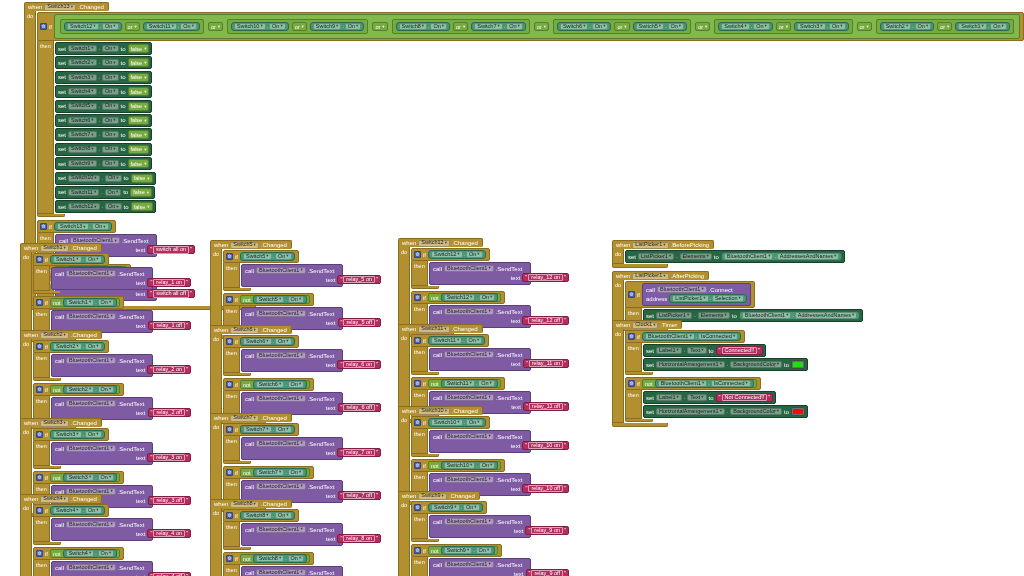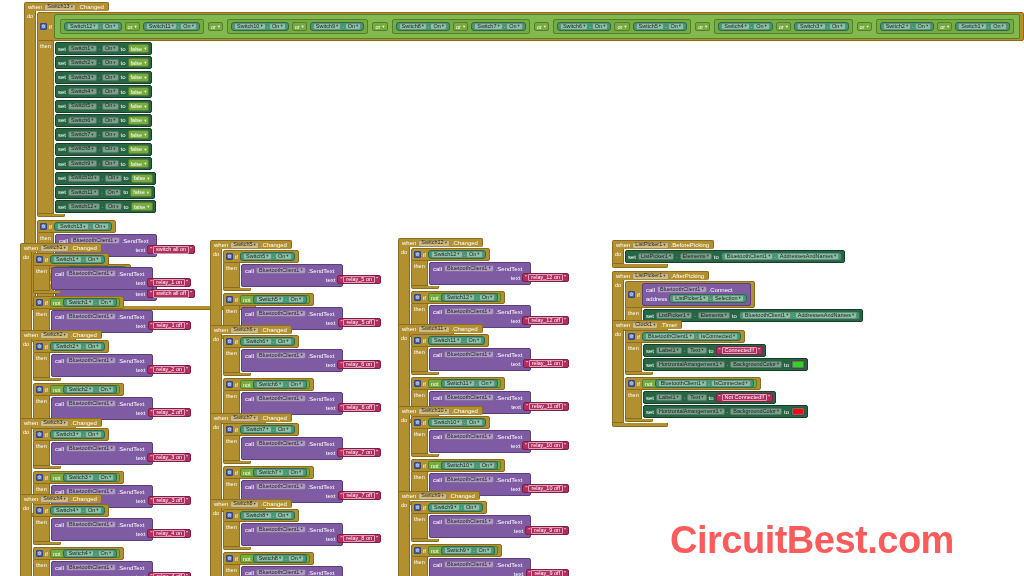--- a/index.html
+++ b/index.html
@@ -1716,15 +1716,14 @@
             </div>
           </div>
           <div class="if-foot"></div>
         </div>
 
       </div>
     </div>
     <div class="ev-foot"></div>
   </div>
 
-  <div class="logo">CircuitBest.com</div>
 
 </div>
 
 </body></html>

